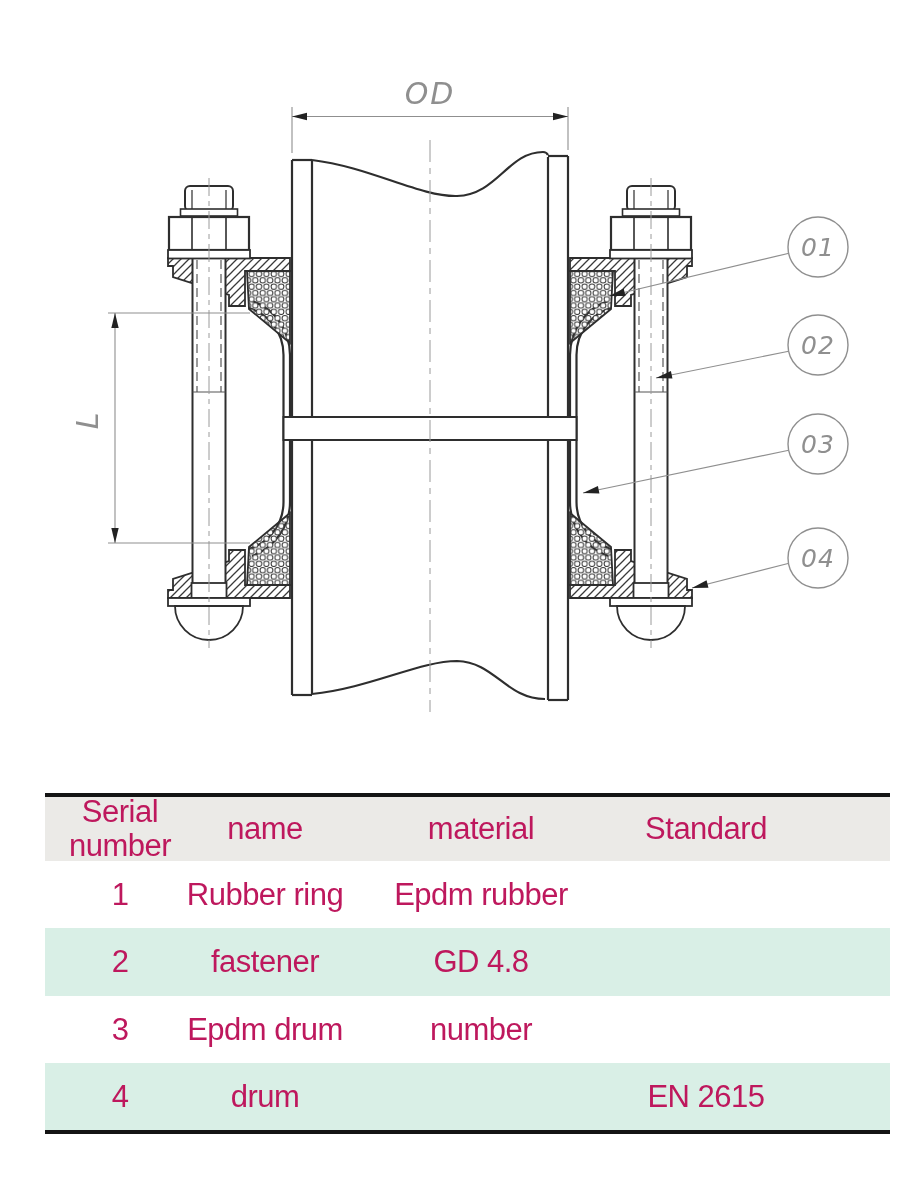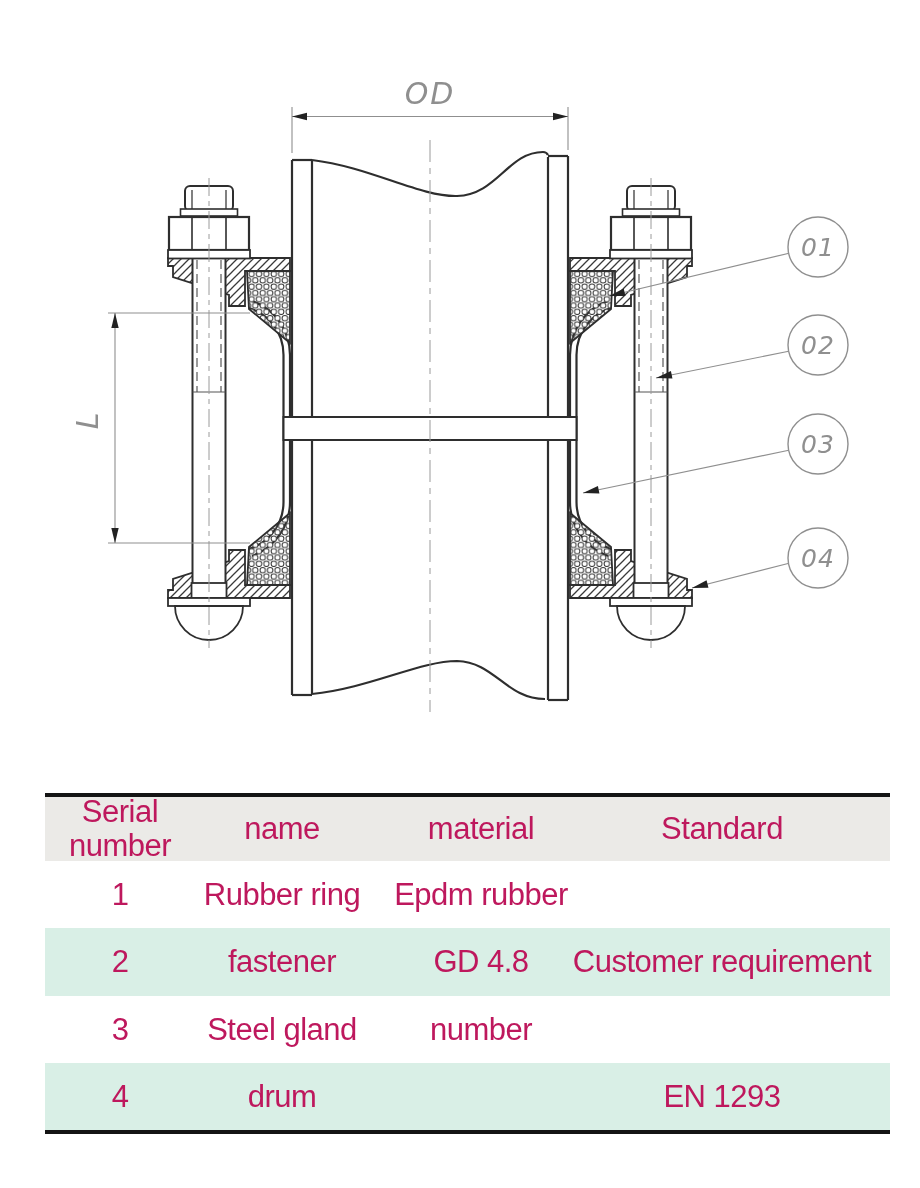--- a/index.html
+++ b/index.html
@@ -25,23 +25,23 @@
   .tbl-line.bottom{top:337px;}
   .trow{position:absolute;left:0;width:100%;}
   .trow.header{top:4px;height:64px;background:var(--header-bg);}
   .trow.r1{top:68px;height:67px;background:#ffffff;}
   .trow.r2{top:135px;height:68px;background:var(--zebra-bg);}
   .trow.r3{top:203px;height:67px;background:#ffffff;}
   .trow.r4{top:270px;height:67px;background:var(--zebra-bg);}
   .cell{position:absolute;top:50%;transform:translate(-50%,-50%);
         white-space:nowrap;font-size:31px;letter-spacing:-0.5px;}
   .c1{left:75px;}
-  .c2{left:237px;}
+  .c2{left:220px;}
   .c3{left:436px;}
-  .c4{left:677px;}
+  .c4{left:661px;}
   .cell.wrap{width:160px;white-space:normal;text-align:center;line-height:34px;}
 </style>
 </head>
 <body>
 
 <div class="page">
 
   <svg class="drawing-svg" width="920" height="780" viewBox="0 0 920 780">
     <defs>
       <pattern id="hatch" width="8" height="8" patternUnits="userSpaceOnUse">
@@ -172,30 +172,29 @@
     <div class="trow r1">
       <span class="cell c1">1</span>
       <span class="cell c3">Epdm rubber</span>
       <span class="cell c2">Rubber ring</span>
     </div>
 
     <div class="trow r2">
       <span class="cell c1">2</span>
       <span class="cell c2">fastener</span>
       <span class="cell c3">GD 4.8</span>
-      <span class="cell c4">Customer requirement</span>
     </div>
 
     <div class="trow r3">
       <span class="cell c1">3</span>
-      <span class="cell c2">Steel gland</span>
+      <span class="cell c2">Epdm drum</span>
       <span class="cell c3">number</span>
     </div>
 
     <div class="trow r4">
       <span class="cell c1">4</span>
       <span class="cell c2">drum</span>
-      <span class="cell c4">EN 1293</span>
+      <span class="cell c4">EN 2615</span>
     </div>
 
     <div class="tbl-line bottom"></div>
   </div>
 </div>
 
 </body></html>

